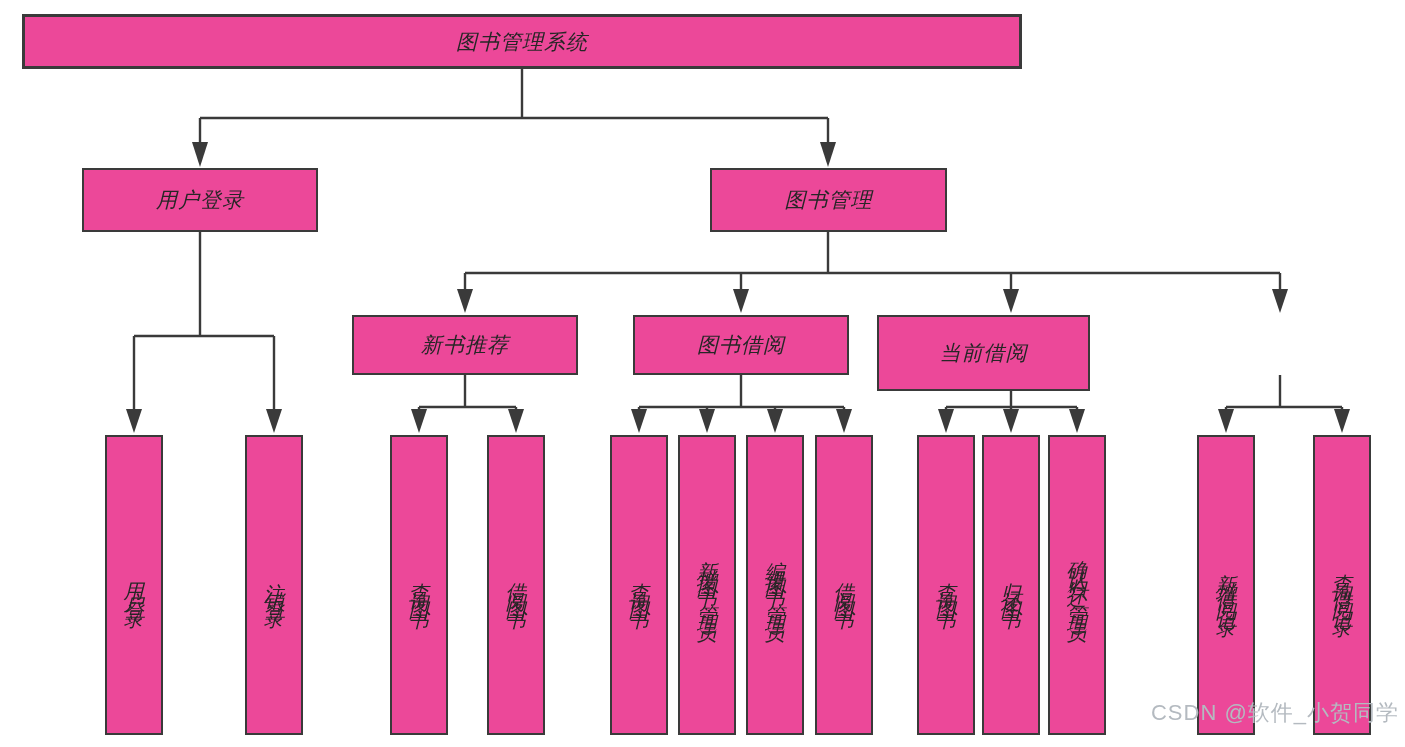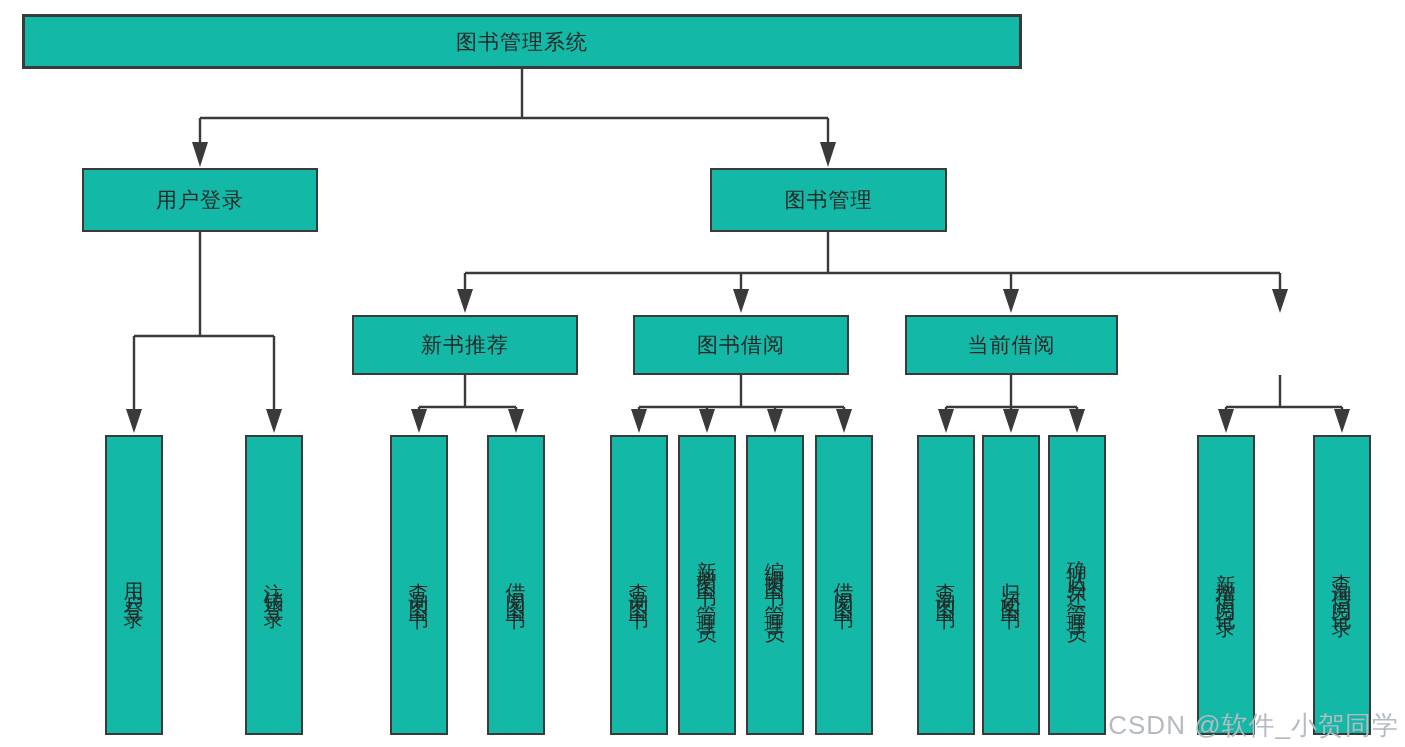--- a/index.html
+++ b/index.html
@@ -13,39 +13,40 @@
     width:1405px;height:747px;
     font-family:"Liberation Sans","DejaVu Sans",sans-serif;
   }
   .canvas{
     position:relative;width:1405px;height:747px;background:var(--bg);overflow:hidden;
   }
   .wires{position:absolute;left:0;top:0;}
   .wires path{stroke:var(--line);stroke-width:2.4;fill:none;}
   .wires polygon{fill:var(--line);stroke:none;}
   .node{
-    position:absolute;box-sizing:border-box;background:#14b8a6;
+    position:absolute;box-sizing:border-box;background:#ec4899;
     border:2.4px solid var(--line);
     display:flex;align-items:center;justify-content:center;
     color:var(--text);
+    font-style:italic;
   }
   .node.h{font-size:21px;letter-spacing:1px;}
   .node.root{border-width:3px;}
   .node.v .vlabel{
     writing-mode:vertical-rl;
     text-orientation:mixed;
     font-size:20px;
     letter-spacing:9px;
     line-height:1;
     white-space:nowrap;
   }
   .watermark{
     position:absolute;
-    right:6px;bottom:4px;
-    font-size:26px;
+    right:6px;bottom:19px;
+    font-size:22px;
     color:var(--wm);
     letter-spacing:1px;
     z-index:5;
     pointer-events:none;
   }
 </style>
 </head>
 <body>
 
 <div class="canvas">
@@ -103,21 +104,21 @@
   <div class="node h" style="left:710px;top:168px;width:237px;height:64px">
     <span>图书管理</span>
   </div>
 
   <div class="node h" style="left:352px;top:315px;width:226px;height:60px">
     <span>新书推荐</span>
   </div>
   <div class="node h" style="left:633px;top:315px;width:216px;height:60px">
     <span>图书借阅</span>
   </div>
-  <div class="node h" style="left:905px;top:315px;width:213px;height:60px">
+  <div class="node h" style="left:877px;top:315px;width:213px;height:76px">
     <span>当前借阅</span>
   </div>
 
   <div class="node v" style="left:105px;top:435px;width:58px;height:300px">
     <span class="vlabel">用户登录</span>
   </div>
   <div class="node v" style="left:245px;top:435px;width:58px;height:300px">
     <span class="vlabel">注销登录</span>
   </div>
 

